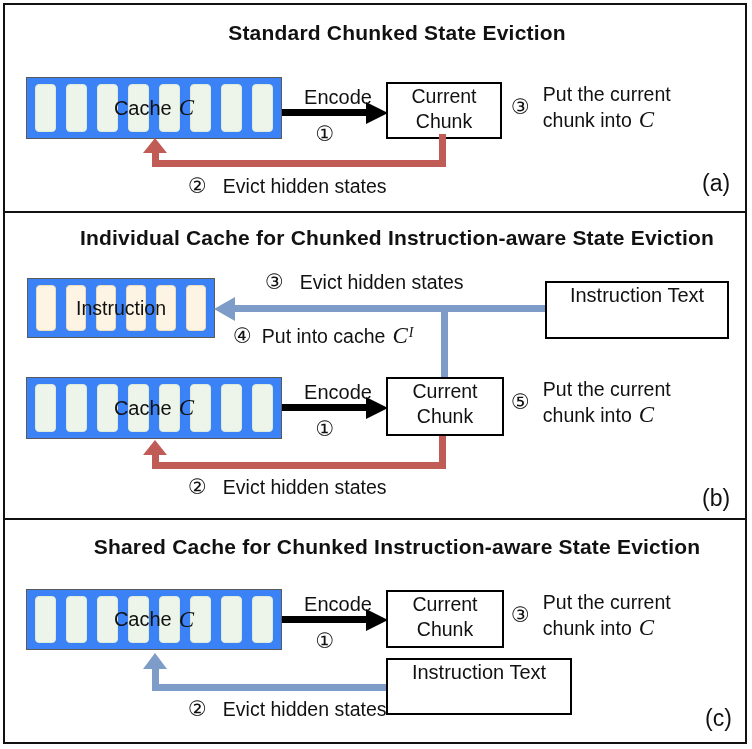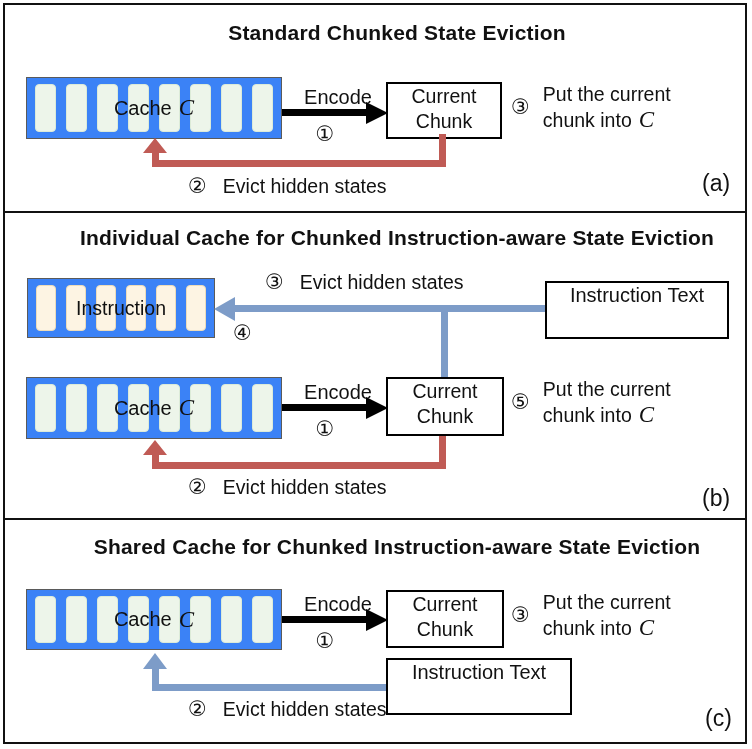--- a/index.html
+++ b/index.html
@@ -130,20 +130,21 @@
       <span class="step">③</span>
       <span>Evict hidden states</span>
     </div>
 
     <div class="hline blue-l" style="left:228px;top:92px;width:314px;height:7px;"></div>
     <div class="tri tri-left-blue" style="left:209px;top:84px;"></div>
     <div class="vline blue-l" style="left:436px;top:92px;width:7px;height:73px;"></div>
 
     <div class="steprow" style="left:228px;top:110px;gap:10px;">
       <span class="step">④</span>
+      <span><span>Put into cache</span><span class="mathC"><span>C</span><sup>I</sup></span></span>
     </div>
 
     <div class="wbox" style="left:540px;top:68px;width:184px;height:58px;font-size:20px;">
       <span>Instruction Text</span>
     </div>
 
     <div class="cachebox green" style="left:21px;top:164px;width:256px;height:62px;">
       <div class="slotrow">
           <div class="slot"></div>
           <div class="slot"></div>

